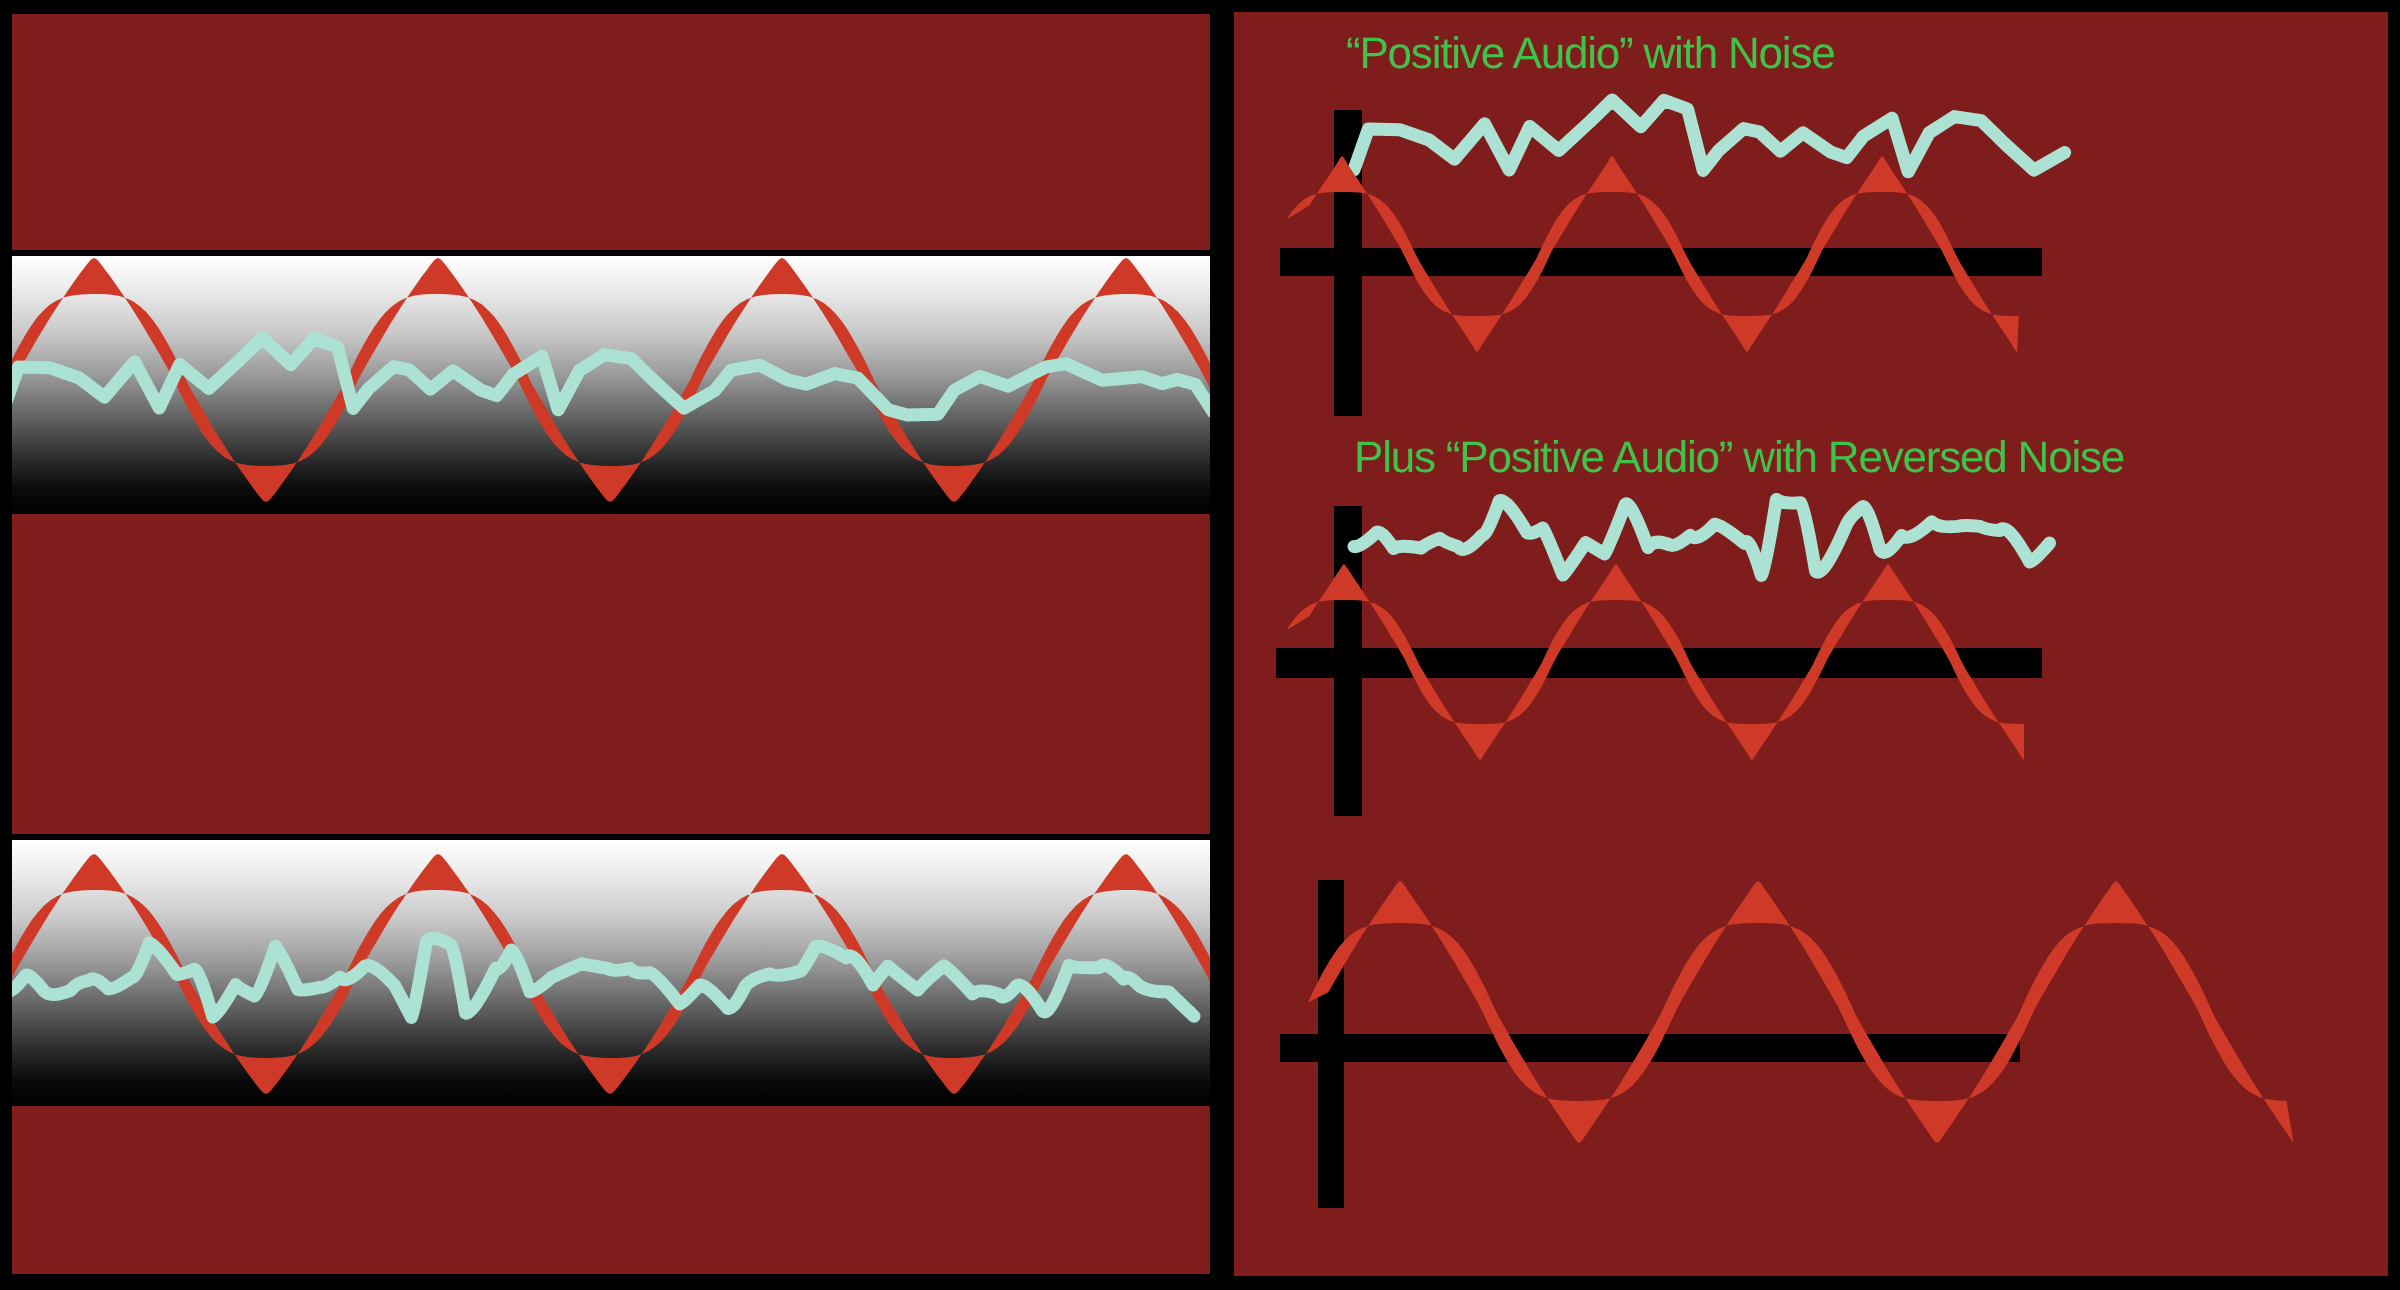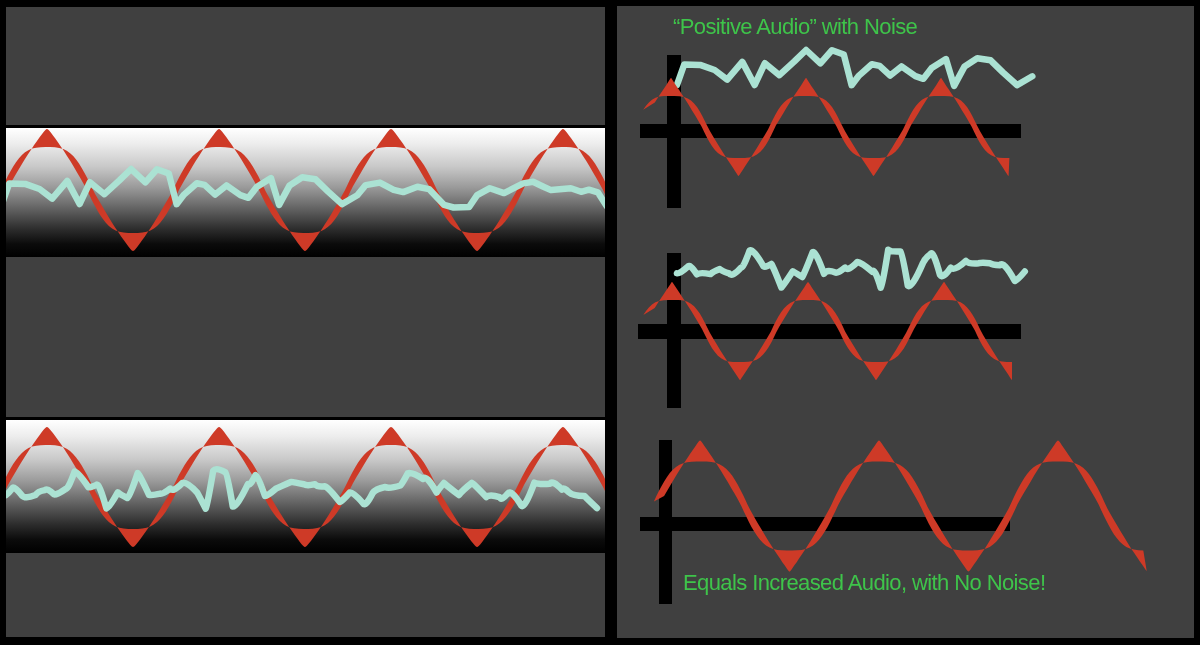--- a/index.html
+++ b/index.html
@@ -1,20 +1,20 @@
 <!DOCTYPE html>
 <html><head>
 <meta charset="utf-8">
 <style>
   html,body{margin:0;padding:0;background:#222;}
   .stage{
     position:relative;width:1200px;height:645px;background:#000;
     overflow:hidden;font-family:"Liberation Sans",sans-serif;
   }
-  .panel{position:absolute;background:#404040;}
+  .panel{position:absolute;background:#7f1d1d;}
   .panel-left{left:6px;top:7px;width:599px;height:630px;}
   .panel-right{left:617px;top:6px;width:577px;height:632px;}
   .label{
     position:absolute;color:#3ec44a;letter-spacing:-0.6px;
     white-space:nowrap;font-weight:400;line-height:1.15;
   }
   .label-left{font-size:23px;}
   .label-right{font-size:22px;}
   #wire1-title{left:22px;top:63px;}
   #wire2-title{left:22px;top:358px;}
@@ -61,27 +61,27 @@
 
   <section class="panel panel-right">
     <div class="label label-right" id="step1-title">“Positive Audio” with Noise</div>
     <svg class="graph" id="graph1" width="555" height="170" viewBox="0 0 555 170">
         <rect x="32" y="13" width="14" height="153" fill="#000000"></rect>
         <rect x="5" y="82" width="381" height="14" fill="#000000"></rect>
         <path d="M42 42.88746783696115 L 49.2 22.5 L 65.1 22.9 L 79.6 28.0 L 92.2 37.6 L 107.3 19.9 L 119.6 43.0 L 129.9 21.2 L 144.4 33.2 L 159.4 19.4 L 171.1 8.0 L 185.4 21.4 L 197.0 8.2 L 208.8 12.5 L 216.6 43.2 L 224.0 33.6 L 236.8 22.3 L 244.6 23.9 L 255.2 33.6 L 266.5 24.4 L 280.4 34.1 L 288.4 36.8 L 296.7 26.1 L 311.0 17.1 L 319.1 43.9 L 329.6 24.4 L 342.2 16.3 L 355.6 18.3 L 367.9 30.3 L 382.0 43.1 L 397.3 34.3" fill="none" stroke="#abe2d3" stroke-width="6.5" stroke-linecap="round" stroke-linejoin="round"></path>
         <path d="M19.8 60.6 L 23.0 55.5 L 26.1 50.7 L 29.0 46.5 L 31.5 42.7 L 33.5 39.6 L 34.9 37.3 L 35.8 36.1 L 36.5 36.3 L 37.5 37.9 L 39.1 40.5 L 41.3 43.9 L 44.0 47.8 L 46.9 52.3 L 50.0 57.1 L 53.3 62.3 L 56.7 67.9 L 60.2 73.6 L 63.7 79.4 L 66.8 85.1 L 69.3 90.3 L 71.8 95.3 L 74.4 100.0 L 77.1 104.2 L 79.9 107.9 L 82.9 111.0 L 86.2 113.3 L 90.0 114.9 L 94.2 115.7 L 99.1 116.0 L 104.4 116.0 L 109.6 115.9 L 114.3 115.5 L 118.3 114.5 L 121.9 112.6 L 125.1 110.1 L 128.1 106.8 L 130.8 102.9 L 133.5 98.4 L 136.1 93.6 L 138.5 88.6 L 141.0 83.3 L 144.5 77.5 L 148.0 71.7 L 151.4 66.0 L 154.8 60.6 L 158.0 55.5 L 161.1 50.7 L 164.0 46.5 L 166.5 42.7 L 168.5 39.6 L 169.9 37.3 L 170.8 36.1 L 171.5 36.3 L 172.5 37.9 L 174.1 40.5 L 176.3 43.9 L 179.0 47.8 L 181.9 52.3 L 185.0 57.1 L 188.3 62.3 L 191.7 67.9 L 195.2 73.6 L 198.7 79.4 L 201.8 85.1 L 204.3 90.3 L 206.8 95.3 L 209.4 100.0 L 212.1 104.2 L 214.9 107.9 L 217.9 111.0 L 221.2 113.3 L 225.0 114.9 L 229.2 115.7 L 234.1 116.0 L 239.4 116.0 L 244.6 115.9 L 249.3 115.5 L 253.3 114.5 L 256.9 112.6 L 260.1 110.1 L 263.1 106.8 L 265.8 102.9 L 268.5 98.4 L 271.1 93.6 L 273.5 88.6 L 276.0 83.3 L 279.5 77.5 L 283.0 71.7 L 286.4 66.0 L 289.8 60.6 L 293.0 55.5 L 296.1 50.7 L 299.0 46.5 L 301.5 42.7 L 303.5 39.6 L 304.9 37.3 L 305.8 36.1 L 306.5 36.3 L 307.5 37.9 L 309.1 40.5 L 311.3 43.9 L 314.0 47.8 L 316.9 52.3 L 320.0 57.1 L 323.3 62.3 L 326.7 67.9 L 330.2 73.6 L 333.7 79.4 L 336.8 85.1 L 339.3 90.3 L 341.8 95.3 L 344.4 100.0 L 347.1 104.2 L 349.9 107.9 L 352.9 111.0 L 356.2 113.3 L 360.0 114.9 L 364.2 115.7 L 369.1 116.0 L 374.4 116.0 L 373.6 134.0 L 372.9 133.5 L 371.8 131.7 L 370.0 128.9 L 367.8 125.5 L 365.1 121.5 L 362.1 117.0 L 358.9 112.0 L 355.6 106.8 L 352.2 101.2 L 348.7 95.4 L 345.2 89.6 L 342.3 84.1 L 339.8 78.9 L 337.3 73.9 L 334.7 69.3 L 332.0 65.1 L 329.1 61.5 L 326.0 58.6 L 322.7 56.4 L 318.9 54.9 L 314.5 54.2 L 309.5 54.0 L 304.2 54.0 L 299.1 54.1 L 294.5 54.6 L 290.5 55.8 L 287.0 57.7 L 283.9 60.4 L 281.0 63.8 L 278.2 67.8 L 275.6 72.3 L 273.0 77.2 L 270.5 82.3 L 268.0 87.6 L 264.5 93.5 L 260.9 99.3 L 257.5 104.9 L 254.2 110.3 L 250.9 115.4 L 247.9 120.0 L 245.1 124.2 L 242.7 127.9 L 240.7 130.9 L 239.4 133.0 L 238.6 134.0 L 237.9 133.5 L 236.8 131.7 L 235.0 128.9 L 232.8 125.5 L 230.1 121.5 L 227.1 117.0 L 223.9 112.0 L 220.6 106.8 L 217.2 101.2 L 213.7 95.4 L 210.2 89.6 L 207.3 84.1 L 204.8 78.9 L 202.3 73.9 L 199.7 69.3 L 197.0 65.1 L 194.1 61.5 L 191.0 58.6 L 187.7 56.4 L 183.9 54.9 L 179.5 54.2 L 174.5 54.0 L 169.2 54.0 L 164.1 54.1 L 159.5 54.6 L 155.5 55.8 L 152.0 57.7 L 148.9 60.4 L 146.0 63.8 L 143.2 67.8 L 140.6 72.3 L 138.0 77.2 L 135.5 82.3 L 133.0 87.6 L 129.5 93.5 L 125.9 99.3 L 122.5 104.9 L 119.2 110.3 L 115.9 115.4 L 112.9 120.0 L 110.1 124.2 L 107.7 127.9 L 105.7 130.9 L 104.4 133.0 L 103.6 134.0 L 102.9 133.5 L 101.8 131.7 L 100.0 128.9 L 97.8 125.5 L 95.1 121.5 L 92.1 117.0 L 88.9 112.0 L 85.6 106.8 L 82.2 101.2 L 78.7 95.4 L 75.2 89.6 L 72.3 84.1 L 69.8 78.9 L 67.3 73.9 L 64.7 69.3 L 62.0 65.1 L 59.1 61.5 L 56.0 58.6 L 52.7 56.4 L 48.9 54.9 L 44.5 54.2 L 39.5 54.0 L 34.2 54.0 L 29.1 54.1 L 24.5 54.6 L 20.5 55.8 L 17.0 57.7 L 13.9 60.4 L 11.0 63.8 L 8.2 67.8 Z" fill="#ce3a27"></path>
       </svg>
 
+    <div class="label label-right" id="step2-title">Plus “Positive Audio” with Reversed Noise</div>
     <svg class="graph" id="graph2" width="555" height="170" viewBox="0 0 555 170">
         <rect x="32" y="7" width="14" height="155" fill="#000000"></rect>
         <rect x="3" y="78" width="383" height="15" fill="#000000"></rect>
         <path d="M42 27.25669342977926 Q 44.7 28.1 52.8 20.6 Q 55.0 17.8 61.8 28.3 Q 65.2 26.1 75.5 28.1 Q 77.8 25.9 84.8 23.1 Q 87.1 25.1 94.1 27.4 Q 97.1 31.6 106.0 21.7 Q 108.1 22.7 114.6 4.5 Q 118.1 2.5 128.5 20.3 Q 130.5 21.7 136.4 18.0 Q 138.9 22.2 146.4 41.5 Q 149.2 38.5 157.8 25.3 Q 160.2 26.7 167.3 31.0 Q 169.9 26.4 177.7 6.1 Q 180.6 4.5 189.0 27.8 Q 191.9 23.0 200.4 26.6 Q 202.8 27.7 210.1 21.6 Q 213.2 25.7 222.3 16.1 Q 226.1 16.5 237.3 25.7 Q 239.4 20.8 245.7 41.7 Q 247.6 39.2 253.2 3.7 Q 256.3 6.1 265.4 5.4 Q 267.3 7.1 272.8 39.6 Q 276.6 43.2 287.9 17.1 Q 289.8 12.4 295.6 8.0 Q 298.0 3.3 305.0 28.9 Q 307.7 33.5 315.8 21.7 Q 319.6 25.5 330.9 14.9 Q 334.1 18.2 343.9 17.2 Q 346.7 16.3 355.0 17.2 Q 357.5 18.8 364.9 19.3 Q 368.6 14.5 379.8 35.0 Q 382.3 34.4 389.8 25.5" fill="none" stroke="#abe2d3" stroke-width="6.5" stroke-linecap="round" stroke-linejoin="round"></path>
         <path d="M19.7 62.0 L 23.0 56.8 L 26.1 52.0 L 29.0 47.7 L 31.6 43.8 L 33.8 40.5 L 35.5 37.9 L 36.5 36.3 L 37.2 36.1 L 38.1 37.2 L 39.6 39.5 L 41.6 42.6 L 44.1 46.3 L 46.9 50.5 L 50.0 55.2 L 53.2 60.3 L 56.6 65.6 L 60.0 71.2 L 63.5 77.0 L 67.0 82.9 L 69.5 88.1 L 72.0 93.1 L 74.6 97.9 L 77.2 102.4 L 80.0 106.3 L 82.9 109.7 L 86.1 112.3 L 89.6 114.2 L 93.6 115.4 L 98.1 115.9 L 103.2 116.0 L 108.5 116.0 L 113.5 115.8 L 117.8 115.1 L 121.6 113.7 L 125.0 111.5 L 128.1 108.6 L 131.0 105.1 L 133.7 100.9 L 136.3 96.4 L 138.8 91.5 L 141.3 86.3 L 144.1 80.9 L 147.7 75.1 L 151.2 69.3 L 154.6 63.8 L 157.9 58.5 L 161.1 53.6 L 164.1 49.1 L 166.8 45.0 L 169.2 41.5 L 171.0 38.6 L 172.2 36.7 L 173.0 36.0 L 173.8 36.7 L 175.0 38.6 L 176.8 41.5 L 179.2 45.0 L 181.9 49.1 L 184.9 53.6 L 188.1 58.5 L 191.4 63.8 L 194.8 69.3 L 198.3 75.1 L 201.9 80.9 L 204.7 86.3 L 207.2 91.5 L 209.7 96.4 L 212.3 100.9 L 215.0 105.1 L 217.9 108.6 L 221.0 111.5 L 224.4 113.7 L 228.2 115.1 L 232.5 115.8 L 237.5 116.0 L 242.8 116.0 L 247.9 115.9 L 252.4 115.4 L 256.4 114.2 L 259.9 112.3 L 263.1 109.7 L 266.0 106.3 L 268.8 102.4 L 271.4 97.9 L 274.0 93.1 L 276.5 88.1 L 279.0 82.9 L 282.5 77.0 L 286.0 71.2 L 289.4 65.6 L 292.8 60.3 L 296.0 55.2 L 299.1 50.5 L 301.9 46.3 L 304.4 42.6 L 306.4 39.5 L 307.9 37.2 L 308.8 36.1 L 309.5 36.3 L 310.5 37.9 L 312.2 40.5 L 314.4 43.8 L 317.0 47.7 L 319.9 52.0 L 323.0 56.8 L 326.3 62.0 L 329.7 67.5 L 333.2 73.2 L 336.7 79.0 L 339.9 84.6 L 342.3 89.8 L 344.8 94.8 L 347.4 99.5 L 350.1 103.7 L 352.9 107.5 L 355.9 110.6 L 359.2 113.0 L 362.8 114.7 L 367.0 115.6 L 371.8 115.9 L 377.0 116.0 L 377.0 134.0 L 376.2 133.3 L 375.0 131.4 L 373.2 128.5 L 370.8 125.0 L 368.1 120.9 L 365.1 116.4 L 361.9 111.5 L 358.6 106.2 L 355.2 100.7 L 351.7 94.9 L 348.1 89.1 L 345.3 83.7 L 342.8 78.5 L 340.3 73.6 L 337.7 69.1 L 335.0 64.9 L 332.1 61.4 L 329.0 58.5 L 325.6 56.3 L 321.8 54.9 L 317.5 54.2 L 312.5 54.0 L 307.2 54.0 L 302.1 54.1 L 297.6 54.6 L 293.6 55.8 L 290.1 57.7 L 286.9 60.3 L 284.0 63.7 L 281.2 67.6 L 278.6 72.1 L 276.0 76.9 L 273.5 81.9 L 271.0 87.1 L 267.5 93.0 L 264.0 98.8 L 260.6 104.4 L 257.2 109.7 L 254.0 114.8 L 250.9 119.5 L 248.1 123.7 L 245.6 127.4 L 243.6 130.5 L 242.1 132.8 L 241.2 133.9 L 240.5 133.7 L 239.5 132.1 L 237.8 129.5 L 235.6 126.2 L 233.0 122.3 L 230.1 118.0 L 227.0 113.2 L 223.7 108.0 L 220.3 102.5 L 216.8 96.8 L 213.3 91.0 L 210.1 85.4 L 207.7 80.2 L 205.2 75.2 L 202.6 70.5 L 199.9 66.3 L 197.1 62.5 L 194.1 59.4 L 190.8 57.0 L 187.2 55.3 L 183.0 54.4 L 178.2 54.1 L 173.0 54.0 L 167.8 54.1 L 163.0 54.4 L 158.8 55.3 L 155.2 57.0 L 151.9 59.4 L 148.9 62.5 L 146.1 66.3 L 143.4 70.5 L 140.8 75.2 L 138.3 80.2 L 135.9 85.4 L 132.7 91.0 L 129.2 96.8 L 125.7 102.5 L 122.3 108.0 L 119.0 113.2 L 115.9 118.0 L 113.0 122.3 L 110.4 126.2 L 108.2 129.5 L 106.5 132.1 L 105.5 133.7 L 104.8 133.9 L 103.9 132.8 L 102.4 130.5 L 100.4 127.4 L 97.9 123.7 L 95.1 119.5 L 92.0 114.8 L 88.8 109.7 L 85.4 104.4 L 82.0 98.8 L 78.5 93.0 L 75.0 87.1 L 72.5 81.9 L 70.0 76.9 L 67.4 72.1 L 64.8 67.6 L 62.0 63.7 L 59.1 60.3 L 55.9 57.7 L 52.4 55.8 L 48.4 54.6 L 43.9 54.1 L 38.8 54.0 L 33.5 54.0 L 28.5 54.2 L 24.2 54.9 L 20.4 56.3 L 17.0 58.5 L 13.9 61.4 L 11.0 64.9 L 8.3 69.1 Z" fill="#ce3a27"></path>
       </svg>
 
     <svg class="graph" id="graph3" width="561" height="196" viewBox="0 0 561 196">
         <rect x="26" y="15" width="13" height="164" fill="#000000"></rect>
         <rect x="7" y="92" width="370" height="14" fill="#000000"></rect>
         <path d="M31.1 71.1 L 34.6 65.1 L 38.0 59.2 L 41.4 53.5 L 44.7 48.0 L 48.0 42.8 L 51.2 37.8 L 54.2 33.2 L 57.0 29.0 L 59.6 25.2 L 61.9 21.9 L 63.9 19.1 L 65.3 17.0 L 66.4 15.7 L 67.3 15.6 L 68.3 16.5 L 69.6 18.3 L 71.4 20.9 L 73.6 24.1 L 76.1 27.7 L 78.9 31.8 L 81.8 36.3 L 84.9 41.1 L 88.2 46.2 L 91.5 51.7 L 94.9 57.3 L 98.3 63.2 L 101.8 69.1 L 105.3 75.2 L 108.3 81.0 L 110.8 86.5 L 113.4 91.8 L 115.9 97.0 L 118.5 101.9 L 121.2 106.5 L 124.0 110.7 L 126.8 114.5 L 129.8 117.7 L 133.0 120.4 L 136.5 122.5 L 140.2 124.0 L 144.4 124.9 L 149.0 125.3 L 153.9 125.5 L 159.1 125.5 L 164.0 125.3 L 168.6 124.9 L 172.8 124.0 L 176.5 122.5 L 180.0 120.4 L 183.2 117.7 L 186.2 114.5 L 189.0 110.7 L 191.8 106.5 L 194.5 101.9 L 197.1 97.0 L 199.6 91.8 L 202.2 86.5 L 204.7 81.0 L 207.7 75.2 L 211.2 69.1 L 214.7 63.2 L 218.1 57.3 L 221.5 51.7 L 224.8 46.2 L 228.1 41.1 L 231.2 36.3 L 234.1 31.8 L 236.9 27.7 L 239.4 24.1 L 241.6 20.9 L 243.4 18.3 L 244.7 16.5 L 245.7 15.6 L 246.6 15.7 L 247.7 17.0 L 249.1 19.1 L 251.1 21.9 L 253.4 25.2 L 256.0 29.0 L 258.8 33.2 L 261.8 37.8 L 265.0 42.8 L 268.3 48.0 L 271.6 53.5 L 275.0 59.2 L 278.4 65.1 L 281.9 71.1 L 285.4 77.2 L 288.2 82.8 L 290.7 88.3 L 293.2 93.6 L 295.8 98.7 L 298.4 103.5 L 301.1 108.0 L 303.9 112.0 L 306.8 115.6 L 309.9 118.7 L 313.1 121.2 L 316.7 123.1 L 320.6 124.4 L 324.9 125.1 L 329.6 125.4 L 334.6 125.5 L 339.7 125.5 L 344.6 125.2 L 349.1 124.6 L 353.1 123.6 L 356.7 121.9 L 360.1 119.6 L 363.2 116.7 L 366.1 113.3 L 369.0 109.4 L 371.7 105.0 L 374.3 100.3 L 376.9 95.3 L 379.5 90.1 L 382.0 84.7 L 384.5 79.2 L 387.9 73.1 L 391.4 67.1 L 394.9 61.2 L 398.3 55.4 L 401.6 49.8 L 404.9 44.5 L 408.1 39.5 L 411.2 34.7 L 414.1 30.4 L 416.8 26.4 L 419.2 22.9 L 421.3 20.0 L 422.9 17.6 L 424.1 16.0 L 425.0 15.5 L 425.9 16.0 L 427.1 17.6 L 428.7 20.0 L 430.8 22.9 L 433.2 26.4 L 435.9 30.4 L 438.8 34.7 L 441.9 39.5 L 445.1 44.5 L 448.4 49.8 L 451.7 55.4 L 455.1 61.2 L 458.6 67.1 L 462.1 73.1 L 465.5 79.2 L 468.0 84.7 L 470.5 90.1 L 473.1 95.3 L 475.7 100.3 L 478.3 105.0 L 481.0 109.4 L 483.9 113.3 L 486.8 116.7 L 489.9 119.6 L 493.3 121.9 L 496.9 123.6 L 500.9 124.6 L 505.4 125.2 L 510.3 125.5 L 513.7 146.1 L 512.6 144.7 L 511.1 142.5 L 509.1 139.6 L 506.7 136.2 L 504.1 132.3 L 501.2 128.0 L 498.1 123.4 L 495.0 118.4 L 491.7 113.1 L 488.3 107.5 L 484.9 101.8 L 481.5 95.9 L 478.0 89.9 L 474.5 83.8 L 471.9 78.3 L 469.4 72.8 L 466.9 67.6 L 464.3 62.5 L 461.6 57.7 L 458.9 53.3 L 456.1 49.3 L 453.2 45.8 L 450.1 42.8 L 446.8 40.5 L 443.2 38.7 L 439.3 37.5 L 434.9 36.8 L 430.1 36.6 L 425.0 36.5 L 419.9 36.6 L 415.1 36.8 L 410.7 37.5 L 406.8 38.7 L 403.2 40.5 L 399.9 42.8 L 396.8 45.8 L 393.9 49.3 L 391.1 53.3 L 388.4 57.7 L 385.7 62.5 L 383.1 67.6 L 380.6 72.8 L 378.1 78.3 L 375.5 83.8 L 372.0 89.9 L 368.5 95.9 L 365.1 101.8 L 361.7 107.5 L 358.3 113.1 L 355.0 118.4 L 351.9 123.4 L 348.8 128.0 L 345.9 132.3 L 343.3 136.2 L 340.9 139.6 L 338.9 142.5 L 337.4 144.7 L 336.3 146.1 L 335.4 146.5 L 334.4 145.8 L 333.1 144.1 L 331.4 141.6 L 329.3 138.5 L 326.9 134.9 L 324.1 130.9 L 321.2 126.5 L 318.1 121.7 L 314.9 116.6 L 311.6 111.3 L 308.2 105.6 L 304.8 99.8 L 301.3 93.9 L 297.8 87.8 L 294.6 81.9 L 292.1 76.4 L 289.6 71.0 L 287.0 65.8 L 284.4 60.9 L 281.7 56.2 L 279.0 51.9 L 276.2 48.1 L 273.2 44.8 L 270.0 42.0 L 266.6 39.8 L 262.9 38.2 L 258.9 37.2 L 254.3 36.7 L 249.4 36.5 L 244.3 36.5 L 239.3 36.6 L 234.6 37.0 L 230.4 37.8 L 226.6 39.2 L 223.1 41.2 L 219.9 43.8 L 216.8 46.9 L 213.9 50.6 L 211.2 54.7 L 208.5 59.3 L 205.9 64.2 L 203.3 69.3 L 200.8 74.6 L 198.3 80.1 L 195.3 85.8 L 191.8 91.9 L 188.4 97.9 L 184.9 103.7 L 181.5 109.4 L 178.2 114.9 L 175.0 120.1 L 171.8 124.9 L 168.8 129.5 L 166.0 133.6 L 163.5 137.4 L 161.2 140.6 L 159.4 143.3 L 158.0 145.3 L 156.9 146.4 L 156.1 146.4 L 155.0 145.3 L 153.6 143.3 L 151.8 140.6 L 149.5 137.4 L 147.0 133.6 L 144.2 129.5 L 141.2 124.9 L 138.0 120.1 L 134.8 114.9 L 131.5 109.4 L 128.1 103.7 L 124.6 97.9 L 121.2 91.9 L 117.7 85.8 L 114.7 80.1 L 112.2 74.6 L 109.7 69.3 L 107.1 64.2 L 104.5 59.3 L 101.8 54.7 L 99.1 50.6 L 96.2 46.9 L 93.1 43.8 L 89.9 41.2 L 86.4 39.2 L 82.6 37.8 L 78.4 37.0 L 73.7 36.6 L 68.7 36.5 L 63.6 36.5 L 58.7 36.7 L 54.1 37.2 L 50.1 38.2 L 46.4 39.8 L 43.0 42.0 L 39.8 44.8 L 36.8 48.1 L 34.0 51.9 L 31.3 56.2 L 28.6 60.9 L 26.0 65.8 L 23.4 71.0 L 20.9 76.4 Z" fill="#ce3a27"></path>
       </svg>
-    <div class="label label-right" id="step3-title">Equals Increased Audio, with No Noise!</div>
   </section>
 </div>
 
 </body></html>

